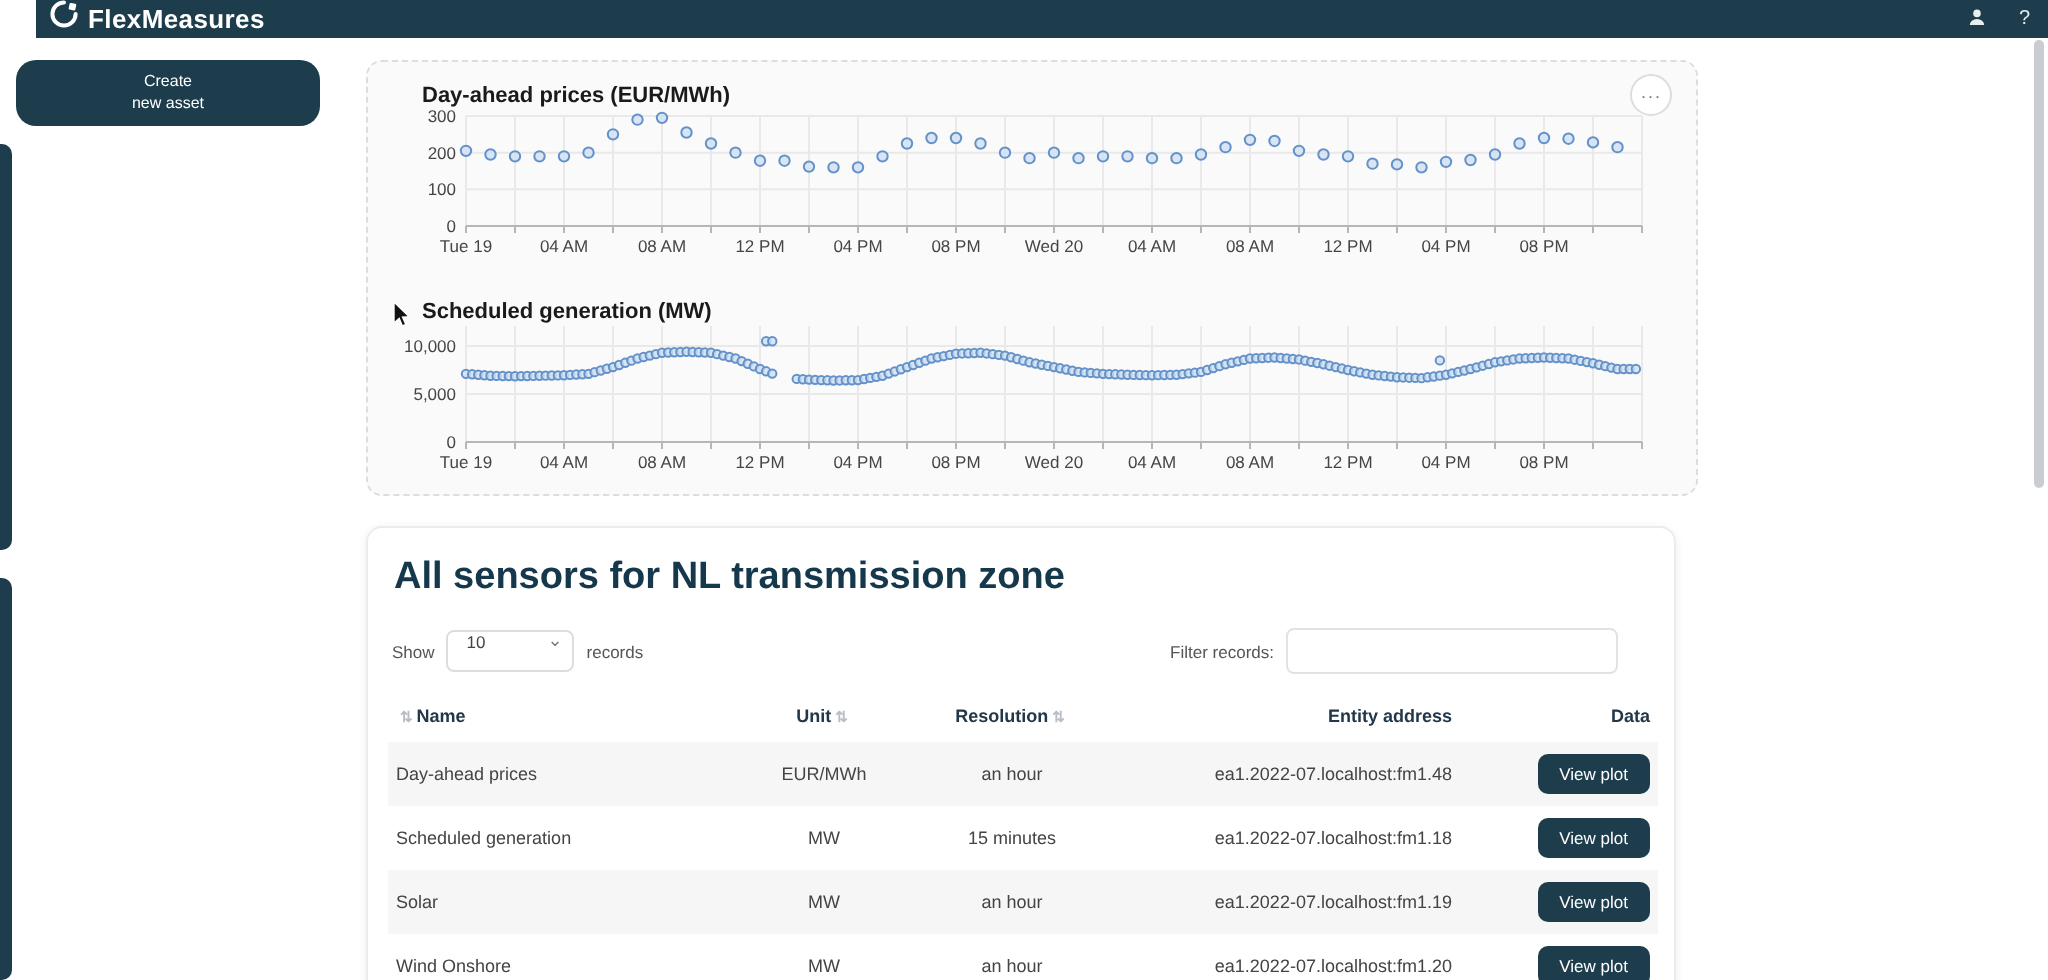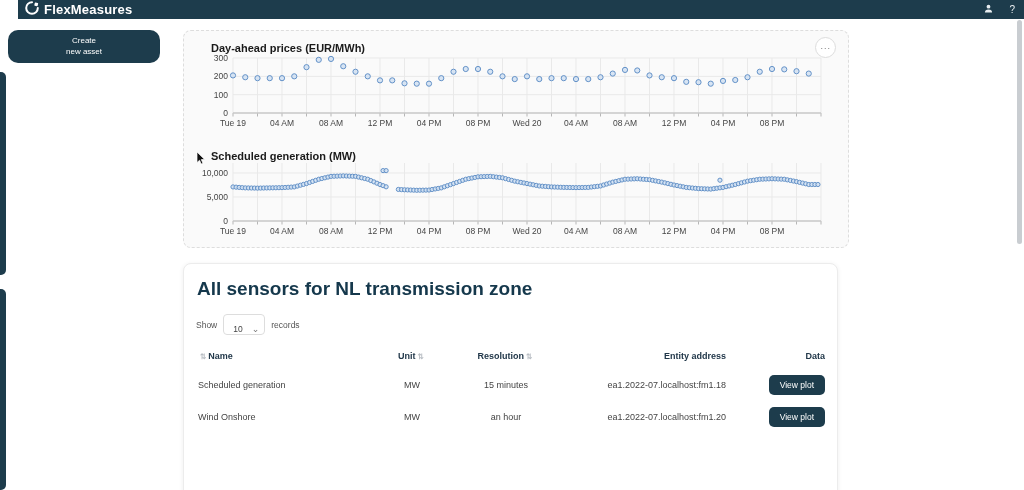--- a/index.html
+++ b/index.html
@@ -44,22 +44,22 @@
   .cursor-icon { position:absolute; left:12px; top:120px; }
 
   
   .sensors-card { position:absolute; left:183px; top:263px; width:655px; height:240px;
     background:#fff; border:1px solid #ececec; border-radius:8px;
     box-shadow:0 1px 5px rgba(0,0,0,.07); overflow:hidden; }
   .sensors-heading { margin:14px 0 3px 13px; font-size:19px; font-weight:700; color:#15384c; }
   .table-controls { display:flex; align-items:center; justify-content:space-between;
     margin:14px 28px 0 12px; }
   .ctrl-left { display:flex; align-items:center; gap:6px; font-size:8.5px; color:#555; }
-  .page-size { width:42px; height:21px; border:1px solid #ddd; border-radius:4px;
-    background:#fff; display:flex; align-items:flex-end; justify-content:space-between;
+  .page-size { width:64px; height:21px; border:1px solid #ddd; border-radius:4px;
+    background:#fff; display:flex; align-items:flex-start; justify-content:space-between;
     padding:0 5px 0 9px; font-size:8.5px; color:#444; cursor:pointer; }
   .chev { font-size:9px; color:#777; line-height:1; }
   .ctrl-right { display:flex; align-items:center; gap:6px; font-size:8.5px; color:#555; }
   .filter-input { width:166px; height:23px; border:1px solid #e2e2e2; border-radius:4px;
     background:#fff; font-family:inherit; font-size:9px; padding:0 6px; }
 
   table.sensors { margin:8px 10px 0 10px; width:635px; border-collapse:collapse;
     table-layout:fixed; font-size:9px; }
   table.sensors col.c-name{width:168px} table.sensors col.c-unit{width:100px}
   table.sensors col.c-res{width:88px}  table.sensors col.c-ent{width:180px}
@@ -511,45 +511,63 @@
 
   <div class="table-controls">
     <div class="ctrl-left">
       <span>Show</span>
       <span class="page-size">
         <span>10</span>
         <span class="chev">⌄</span>
       </span>
       <span>records</span>
     </div>
+    <div class="ctrl-right">
+      <span>Filter records:</span>
+      <input class="filter-input" value="" style="">
+    </div>
   </div>
 
   <table class="sensors">
     <colgroup>
         <col class="c-name">
         <col class="c-unit">
         <col class="c-res">
         <col class="c-ent">
         <col class="c-data">
       </colgroup>
     <thead>
       <tr>
         <th class="l"><span class="sort-ic">⇅</span><span>Name</span></th>
         <th class="c"><span>Unit</span><span class="sort-ic">⇅</span></th>
         <th class="c"><span>Resolution</span><span class="sort-ic">⇅</span></th>
         <th class="r"><span>Entity address</span></th>
         <th class="r"><span>Data</span></th>
       </tr>
     </thead>
     <tbody>
+        <tr class="alt">
+          <td class="l">Day-ahead prices</td>
+          <td class="c">EUR/MWh</td>
+          <td class="c">an hour</td>
+          <td class="r">ea1.2022-07.localhost:fm1.48</td>
+          <td class="r"><button class="view-plot">View plot</button></td>
+        </tr>
         <tr>
           <td class="l">Scheduled generation</td>
           <td class="c">MW</td>
           <td class="c">15 minutes</td>
           <td class="r">ea1.2022-07.localhost:fm1.18</td>
+          <td class="r"><button class="view-plot">View plot</button></td>
+        </tr>
+        <tr class="alt">
+          <td class="l">Solar</td>
+          <td class="c">MW</td>
+          <td class="c">an hour</td>
+          <td class="r">ea1.2022-07.localhost:fm1.19</td>
           <td class="r"><button class="view-plot">View plot</button></td>
         </tr>
         <tr>
           <td class="l">Wind Onshore</td>
           <td class="c">MW</td>
           <td class="c">an hour</td>
           <td class="r">ea1.2022-07.localhost:fm1.20</td>
           <td class="r"><button class="view-plot">View plot</button></td>
         </tr>
       </tbody>

